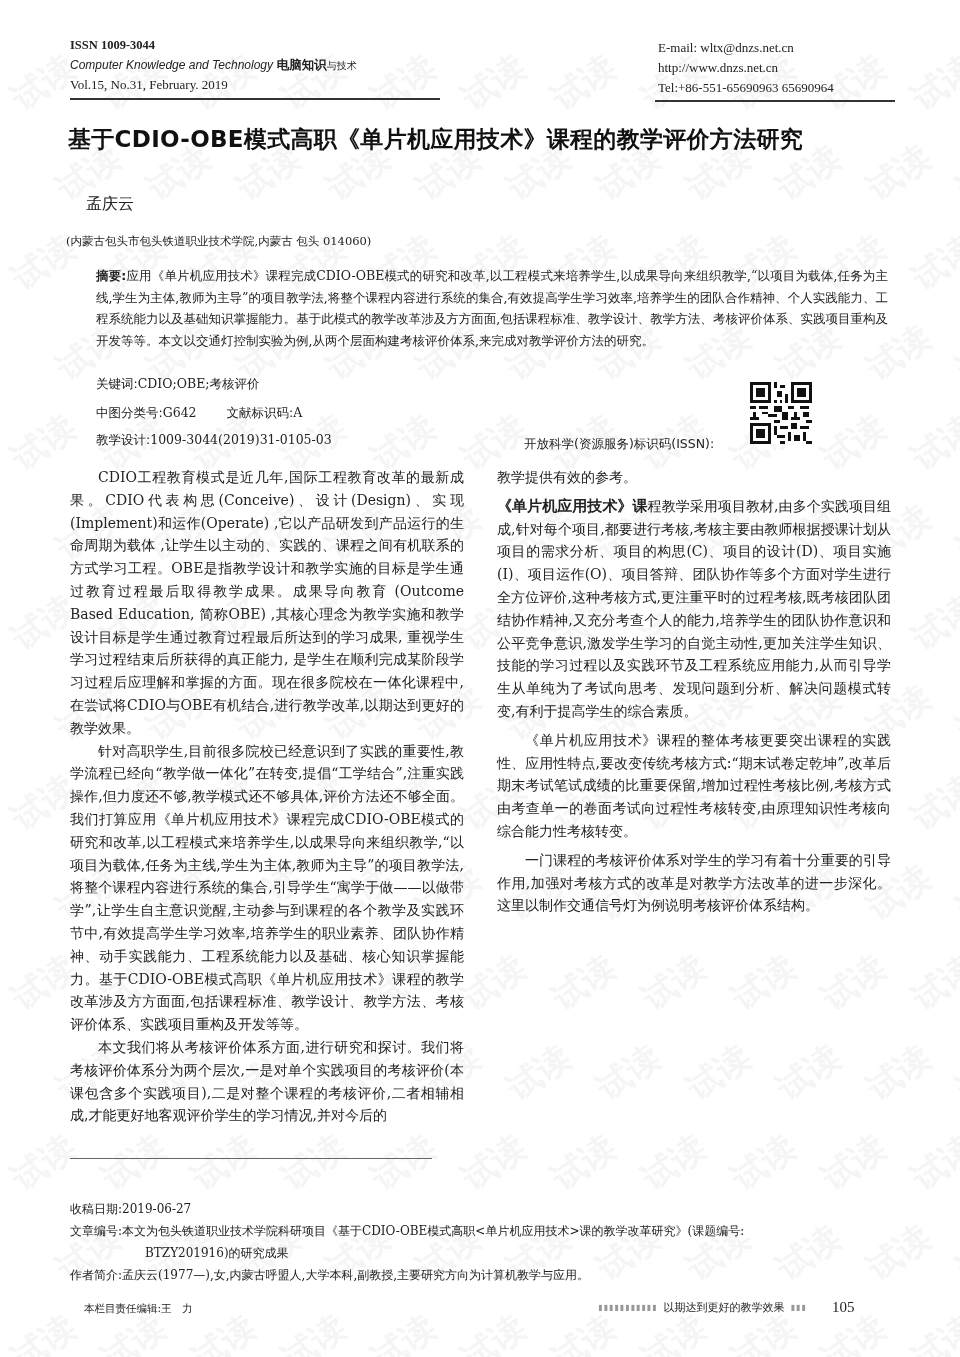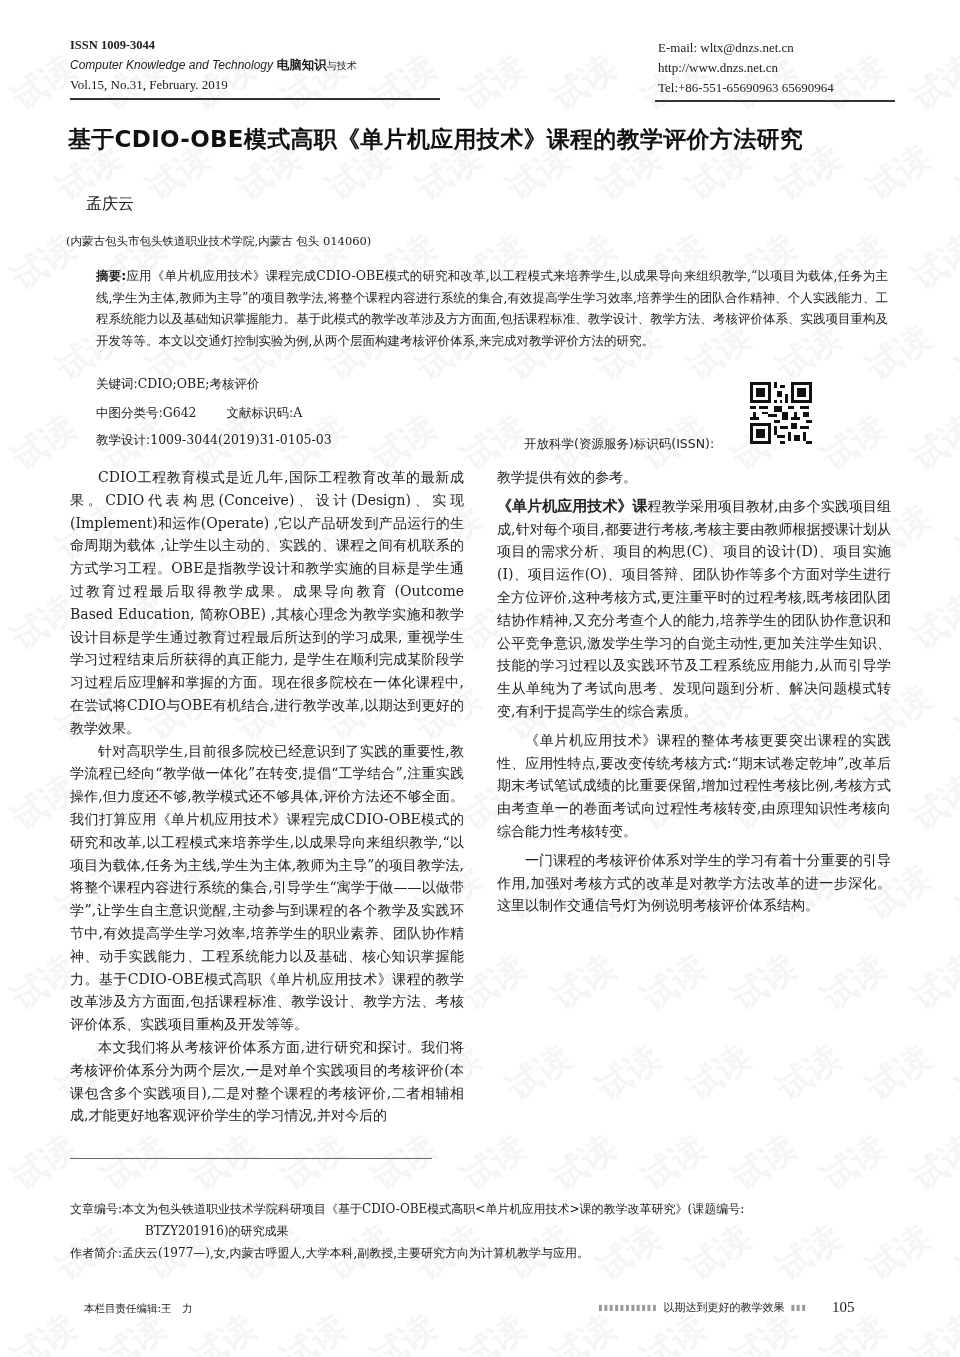--- a/index.html
+++ b/index.html
@@ -312,20 +312,21 @@
 
   <div class="col col-r">
     <p>教学提供有效的参考。</p>
     <p class="para-gap"><span class="bold-lead">《单片机应用技术》课</span><span>程教学采用项目教材,由多个实践项目组成,针对每个项目,都要进行考核,考核主要由教师根据授课计划从项目的需求分析、项目的构思(C)、项目的设计(D)、项目实施(I)、项目运作(O)、项目答辩、团队协作等多个方面对学生进行全方位评价,这种考核方式,更注重平时的过程考核,既考核团队团结协作精神,又充分考查个人的能力,培养学生的团队协作意识和公平竞争意识,激发学生学习的自觉主动性,更加关注学生知识、技能的学习过程以及实践环节及工程系统应用能力,从而引导学生从单纯为了考试向思考、发现问题到分析、解决问题模式转变,有利于提高学生的综合素质。</span></p>
     <p class="indent para-gap">《单片机应用技术》课程的整体考核更要突出课程的实践性、应用性特点,要改变传统考核方式:“期末试卷定乾坤”,改革后期末考试笔试成绩的比重要保留,增加过程性考核比例,考核方式由考查单一的卷面考试向过程性考核转变,由原理知识性考核向综合能力性考核转变。</p>
     <p class="indent para-gap">一门课程的考核评价体系对学生的学习有着十分重要的引导作用,加强对考核方式的改革是对教学方法改革的进一步深化。这里以制作交通信号灯为例说明考核评价体系结构。</p>
   </div>
 
   <div class="foot-rule"></div>
   <div class="notes">
+    <div>收稿日期:2019-06-27</div>
     <div><span>文章编号:</span><span>本文为包头铁道职业技术学院科研项目《基于CDIO-OBE模式高职&lt;单片机应用技术&gt;课的教学改革研究》(课题编号:</span></div>
     <div class="cont">BTZY201916)的研究成果</div>
     <div>作者简介:孟庆云(1977—),女,内蒙古呼盟人,大学本科,副教授,主要研究方向为计算机教学与应用。</div>
   </div>
 
   <div class="bottom-editor">本栏目责任编辑:王　力</div>
   <div class="bottom-section">
     <span class="dots">▮▮▮▮▮▮▮▮▮▮▮</span>
     <span>以期达到更好的教学效果</span>
     <span class="dots">▮▮▮</span>

